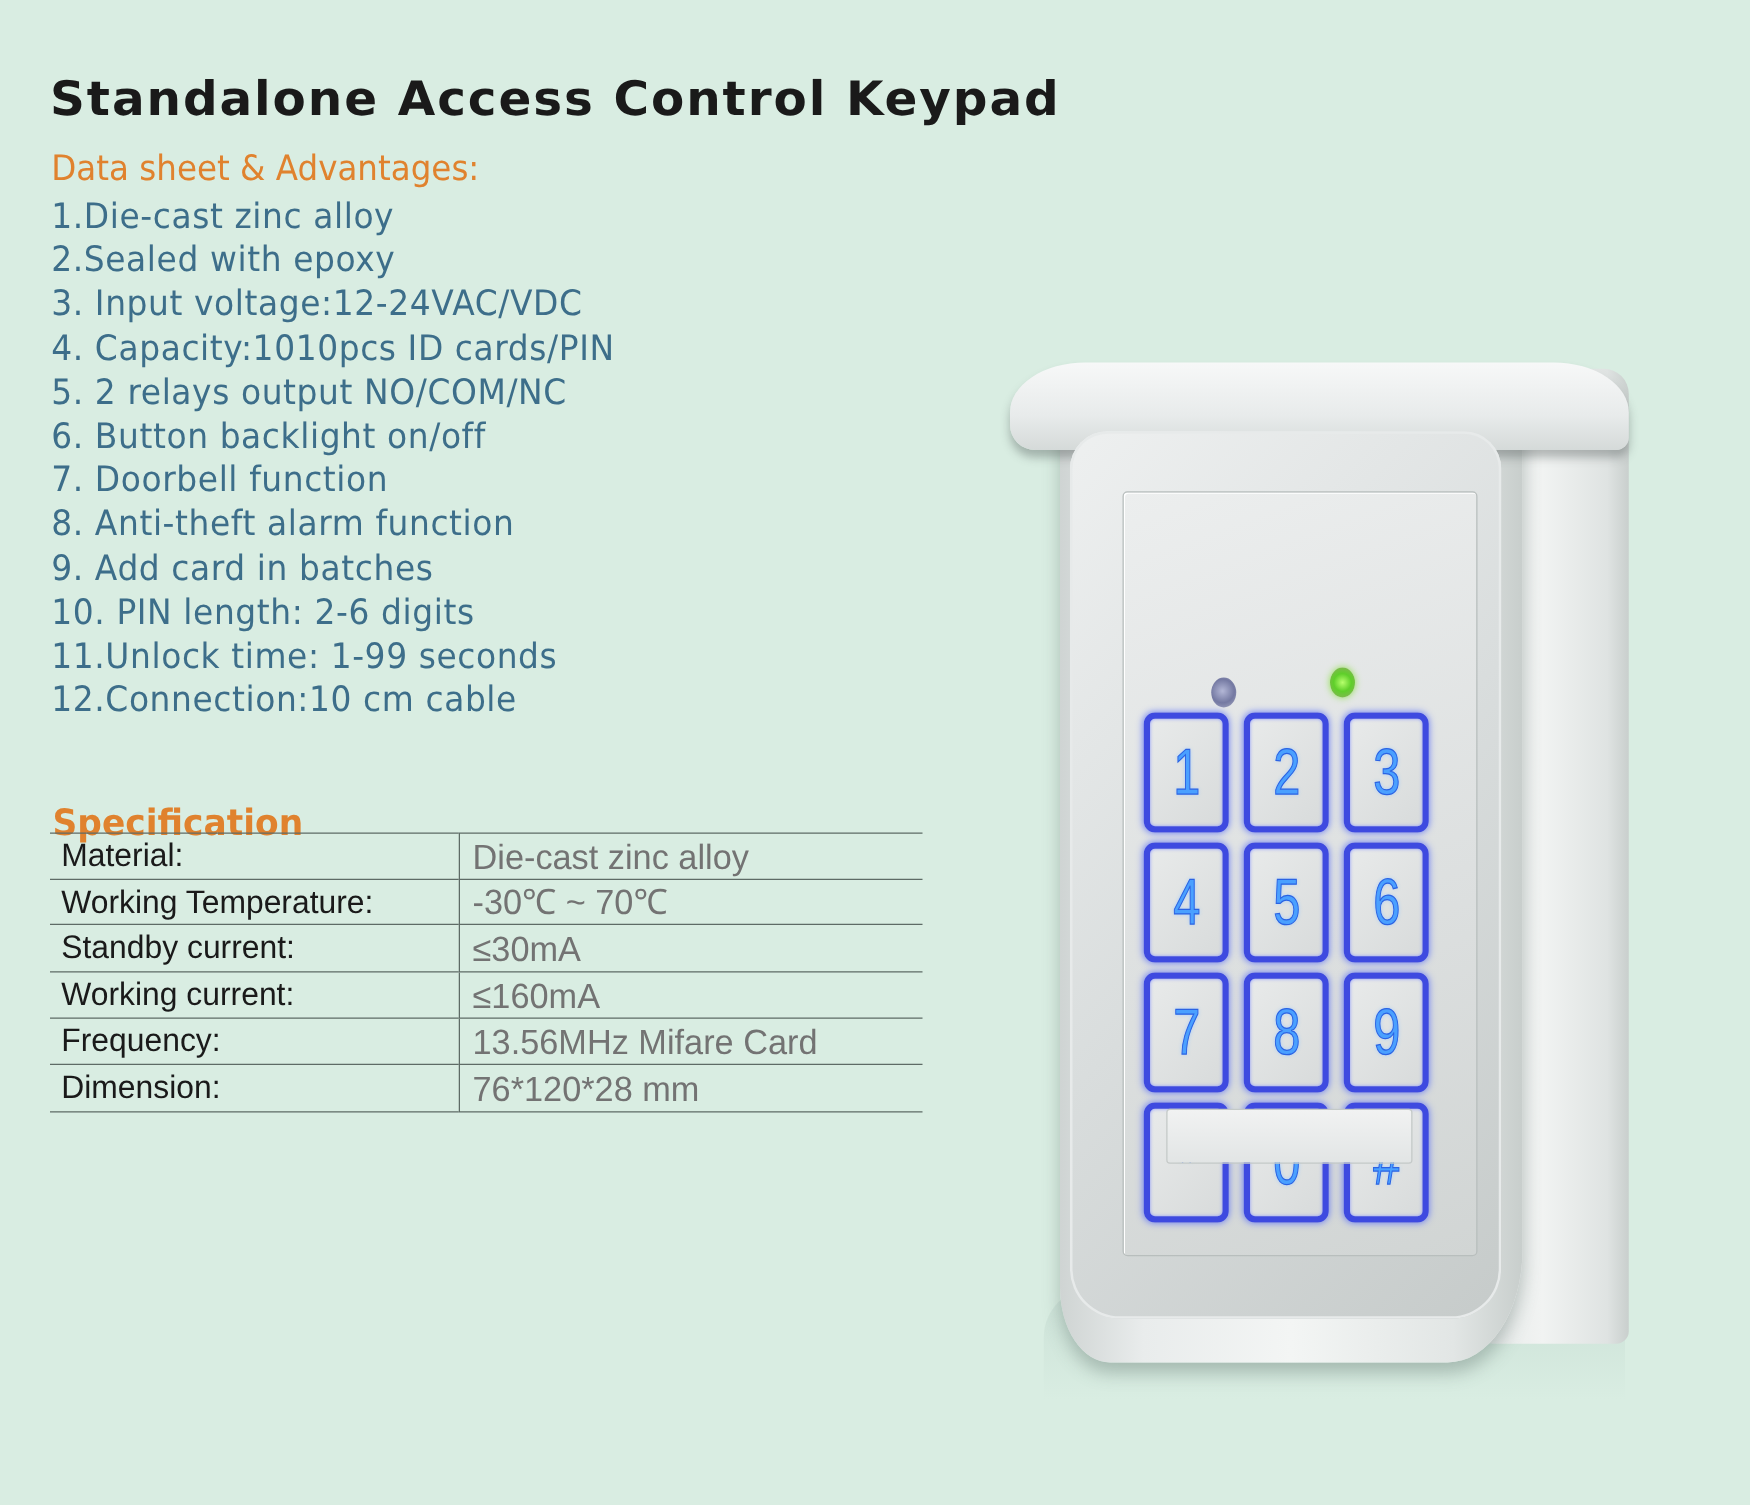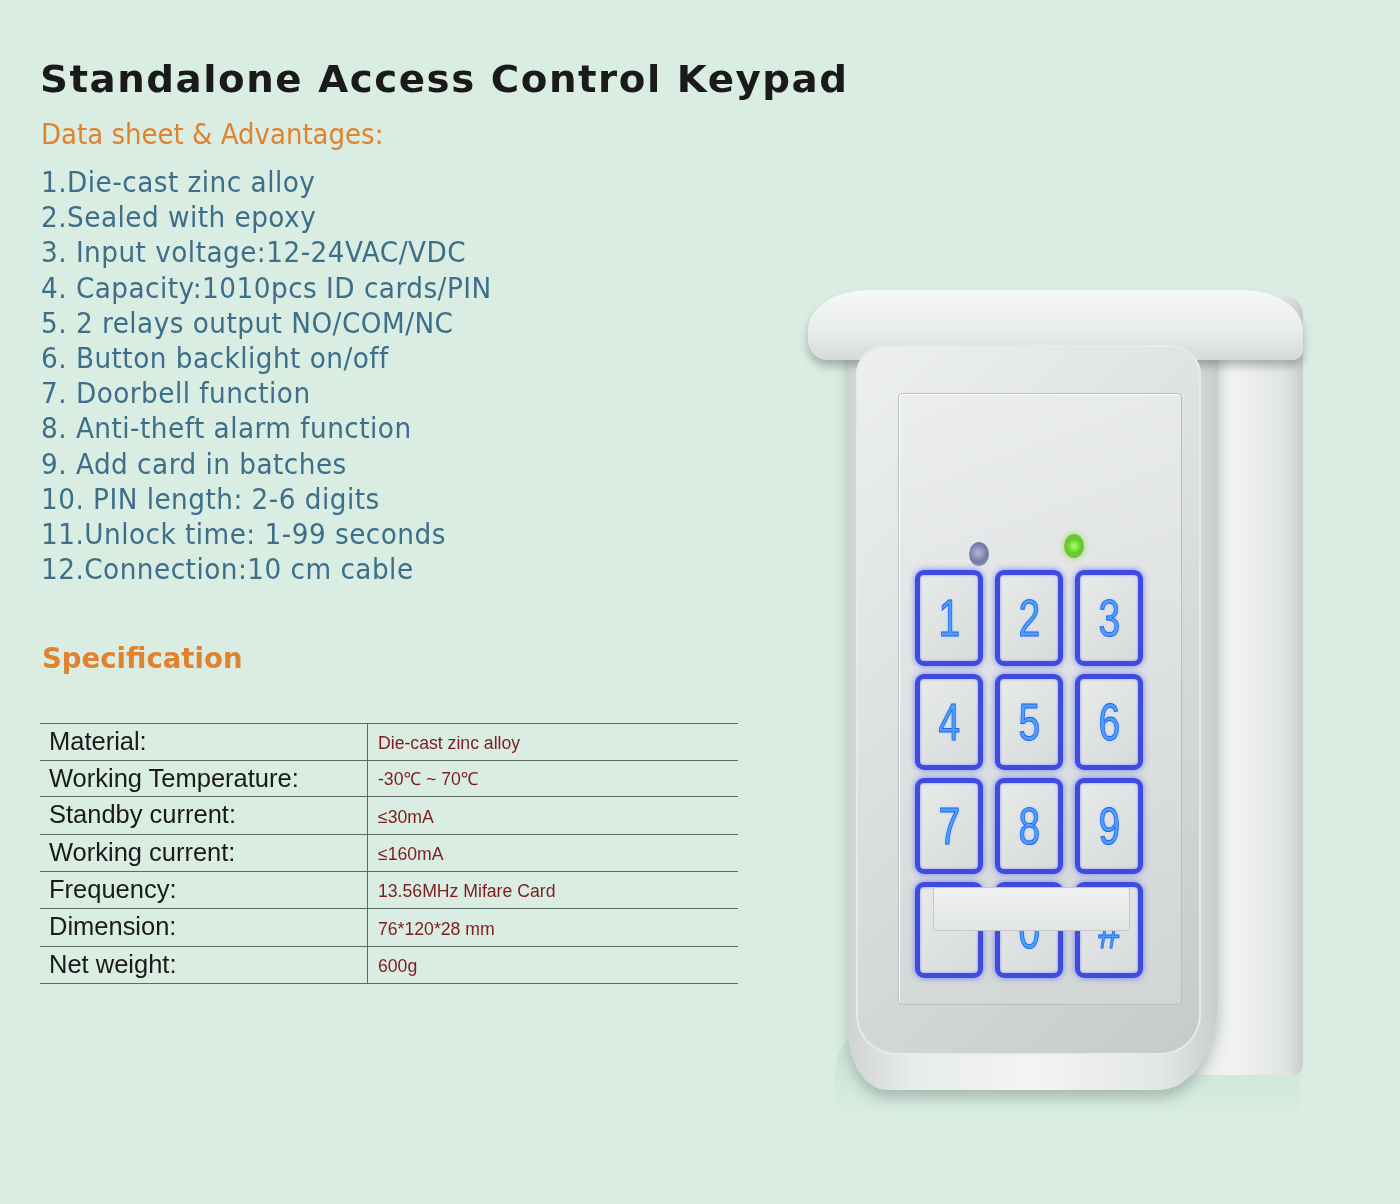--- a/index.html
+++ b/index.html
@@ -16,49 +16,49 @@
     color: #1a1a1a; margin: 0; line-height: 48px;
     transform: scaleX(1.02); transform-origin: left;
   }
   .adv-heading {
     position: absolute; left: 41px; top: 117px;
     font-family: "DejaVu Sans", sans-serif;
     font-size: 28px; color: #e0822e; line-height: 35px;
     transform: scaleX(0.93); transform-origin: left;
   }
   .adv-list {
-    position: absolute; left: 41px; top: 165px; margin: 0; padding: 0;
+    position: absolute; left: 41px; top: 155px; margin: 0; padding: 0;
     list-style: none;
     font-family: "DejaVu Sans", sans-serif;
     font-size: 28px; color: #3d6e8a; letter-spacing: 0.5px;
   }
   .adv-list li { height: 35.2px; line-height: 35px; white-space: nowrap;
     transform: scaleX(0.94); transform-origin: left; }
   .spec-heading {
     position: absolute; left: 42px; top: 638px;
     font-family: "DejaVu Sans", sans-serif;
     font-weight: bold; font-size: 29px; color: #e0822e; line-height: 40px;
     transform: scaleX(0.95); transform-origin: left;
   }
   .spec-table {
-    position: absolute; left: 40px; top: 723px; width: 698px;
+    position: absolute; left: 40px; top: 666px; width: 698px;
     border-collapse: collapse;
   }
   .spec-row { border-top: 1.5px solid #5e6b66; }
   .spec-row:last-child { border-bottom: 1.5px solid #5e6b66; }
   .spec-cell-label {
     width: 318px; padding: 0 0 0 9px;
     border-right: 1.5px solid #5e6b66;
     font-size: 26px; color: #1a1a1a; vertical-align: top;
     white-space: nowrap; line-height: 34px;
     font-family: "Liberation Sans", sans-serif;
   }
   .spec-cell-value {
     padding: 0 0 0 10px;
-    font-size: 18px; color: #7f1d1d; vertical-align: bottom;
+    font-size: 28px; color: #737373; vertical-align: bottom;
     white-space: nowrap; line-height: 34px;
   }
   .spec-cell-label span, .spec-cell-value span { display: inline-block; transform: scaleX(0.98); transform-origin: left; }
 
   
   .device { position: absolute; left: 808px; top: 265px; width: 500px; height: 900px; }
   .housing-side {
     position: absolute; left: 380px; top: 30px; width: 115px; height: 780px;
     background: linear-gradient(90deg, #e6eae9 0%, #f1f3f2 40%, #dfe3e2 85%, #c9cfcd 100%);
     border-radius: 6px 20px 10px 6px;
@@ -165,24 +165,20 @@
       <td class="spec-cell-value"><span>≤160mA</span></td>
     </tr>
     <tr class="spec-row" style="height:37px">
       <td class="spec-cell-label"><span>Frequency:</span></td>
       <td class="spec-cell-value"><span>13.56MHz Mifare Card</span></td>
     </tr>
     <tr class="spec-row" style="height:38px">
       <td class="spec-cell-label"><span>Dimension:</span></td>
       <td class="spec-cell-value"><span>76*120*28 mm</span></td>
     </tr>
-    <tr class="spec-row" style="height:37px">
-      <td class="spec-cell-label"><span>Net weight:</span></td>
-      <td class="spec-cell-value"><span>600g</span></td>
-    </tr>
   </tbody>
 </table>
 
 <div class="reflection"></div>
 
 <div class="device">
   <div class="housing-side"></div>
   <div class="housing-body"></div>
   <div class="hood"></div>
   <div class="bezel"></div>

